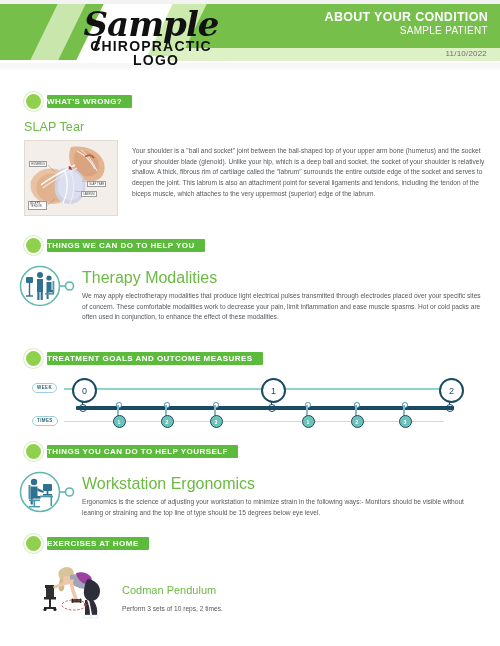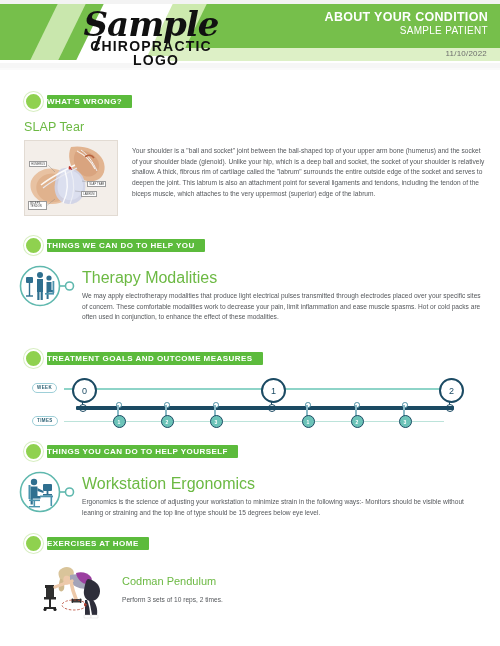--- a/index.html
+++ b/index.html
@@ -139,21 +139,21 @@
     border:1.6px solid #1b4a63;display:flex;align-items:center;justify-content:center;
     font-size:5px;color:#ffffff;font-weight:700;
   }
   .tl-time-stem{position:absolute;width:1.2px;background:#8ab9c6;}
   .tl-time-head{
     position:absolute;width:3.6px;height:3.6px;border-radius:50%;background:#fff;
     border:1px solid #4e8fa3;
   }
 
   
-  .ex-row{display:flex;align-items:flex-start;margin-top:8px;}
+  .ex-row{display:flex;align-items:center;margin-top:8px;}
   .ex-img{margin-left:40px;width:72px;height:60px;flex:0 0 auto;position:relative;}
   .ex-body{margin-left:10px;flex:1 1 auto;margin-right:14px;}
   .ex-title{color:#6cb943;font-size:11px;margin:14px 0 9px 0;}
   .ex-text{font-size:6.6px;color:#55585c;}
 
   .footer-space{height:12px;}
 </style>
 </head>
 <body>
 

